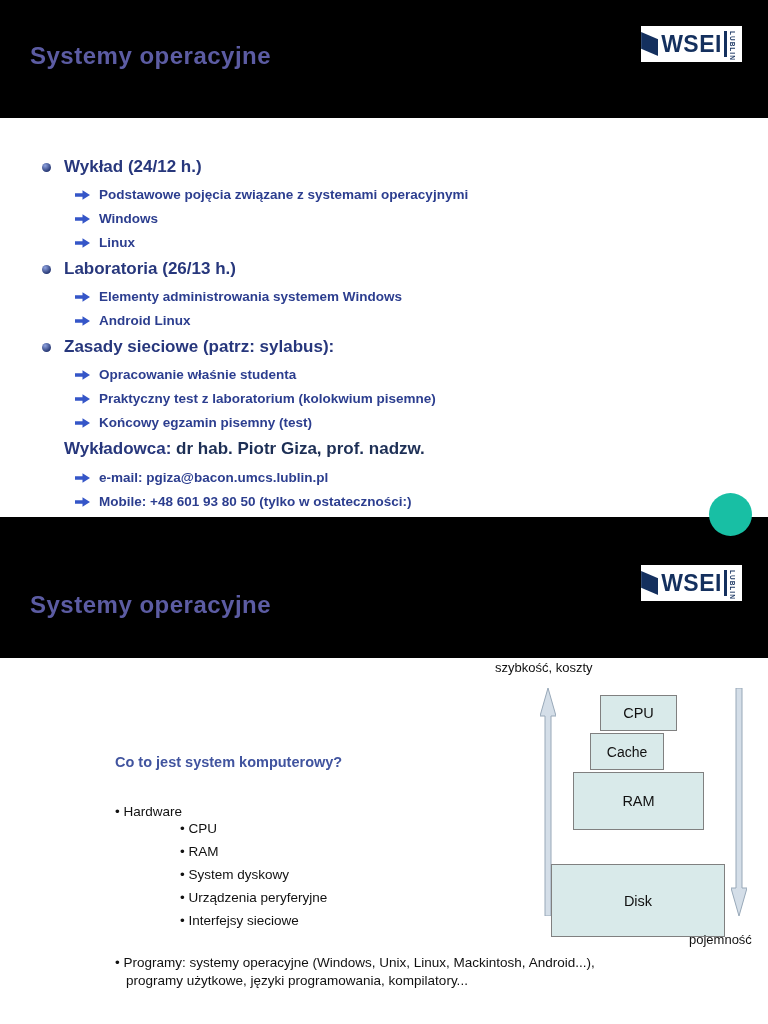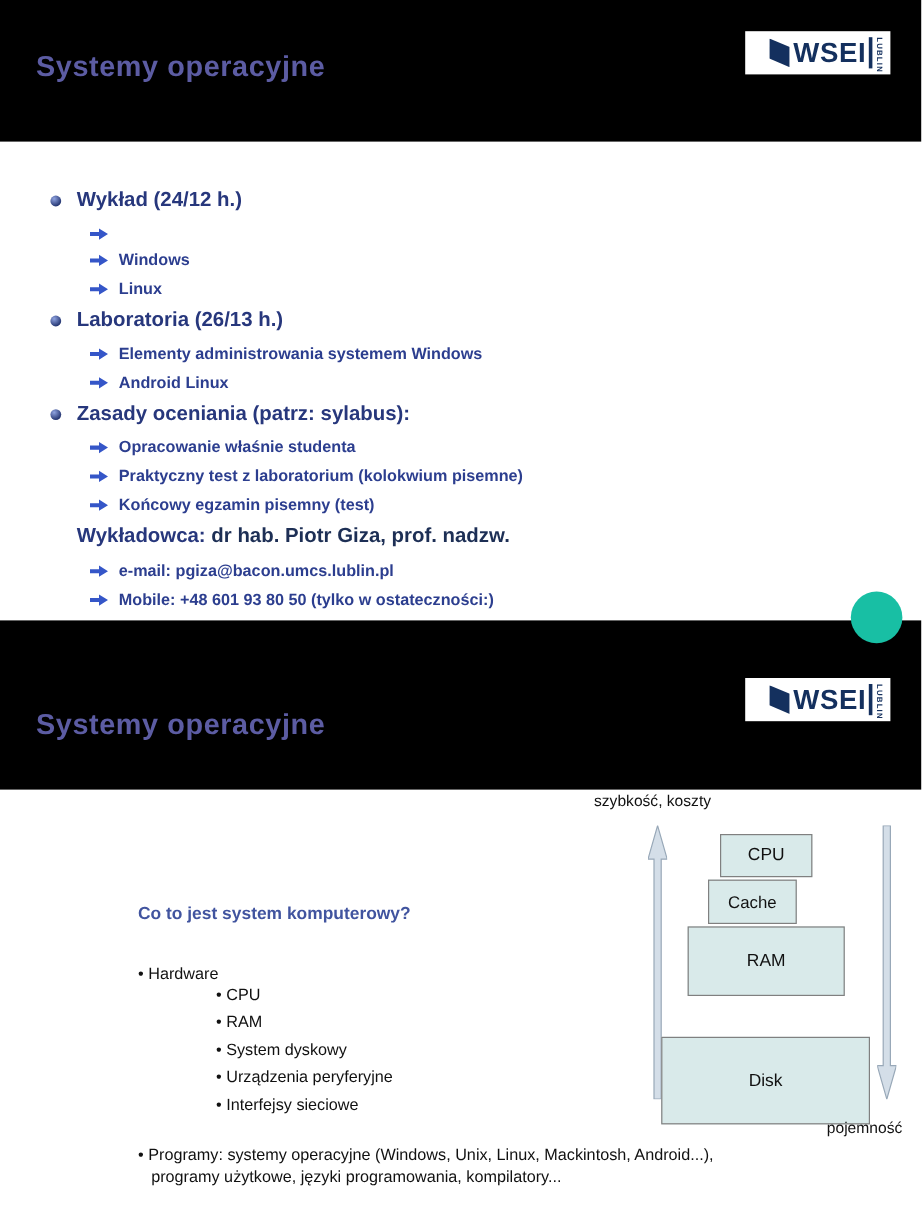--- a/index.html
+++ b/index.html
@@ -12,21 +12,21 @@
   .slide-1 { height:517px; }
   .slide-2 { height:507px; }
   .hdr { position:relative; width:100%; background:#000000; }
   .hdr-1 { height:118px; }
   .hdr-2 { height:141px; }
   .slide-title { position:absolute; left:30px; font-size:24px; font-weight:bold; color:#5c5ca3; letter-spacing:0.5px; }
   .hdr-1 .slide-title { top:42px; }
   .hdr-2 .slide-title { top:74px; }
 
   
-  .logo { position:absolute; right:26px; display:flex; align-items:center; background:#ffffff; height:36px; padding:3px 5px 3px 20px; }
+  .logo { position:absolute; right:26px; display:flex; align-items:center; background:#ffffff; height:36px; padding:3px 5px 3px 0; }
   .hdr-1 .logo { top:26px; }
   .hdr-2 .logo { top:48px; }
   .logo-flag { width:17px; height:24px; background:#14305e; clip-path:polygon(0 0,100% 30%,100% 100%,0 70%); margin-right:3px; }
   .logo-text { font-size:23px; font-weight:bold; color:#14305e; letter-spacing:0.5px; line-height:1; }
   .logo-sub { writing-mode:vertical-rl; font-size:6.5px; font-weight:bold; color:#14305e; letter-spacing:1px; line-height:1.4; border-left:3px solid #14305e; margin-left:2px; padding-left:1px; height:26px; }
 
   
   .body-1 { padding:32px 30px 0 42px; }
   .li { display:flex; align-items:flex-start; }
   .l1 { margin:6px 0 8px 0; }
@@ -91,20 +91,21 @@
 
       <div class="li l1">
         <span class="b1"></span>
         <span class="txt">Wykład (24/12 h.)</span>
       </div>
 
       <div class="li l2">
         <svg class="arrow-bullet" width="15" height="12" viewBox="0 0 16 12">
             <polygon points="0,4.2 8,4.2 8,1 16,6 8,11 8,7.8 0,7.8" fill="#3556c8"></polygon>
           </svg>
+        <span class="txt">Podstawowe pojęcia związane z systemami operacyjnymi</span>
       </div>
       <div class="li l2">
         <svg class="arrow-bullet" width="15" height="12" viewBox="0 0 16 12">
             <polygon points="0,4.2 8,4.2 8,1 16,6 8,11 8,7.8 0,7.8" fill="#3556c8"></polygon>
           </svg>
         <span class="txt">Windows</span>
       </div>
       <div class="li l2">
         <svg class="arrow-bullet" width="15" height="12" viewBox="0 0 16 12">
             <polygon points="0,4.2 8,4.2 8,1 16,6 8,11 8,7.8 0,7.8" fill="#3556c8"></polygon>
@@ -125,21 +126,21 @@
       </div>
       <div class="li l2">
         <svg class="arrow-bullet" width="15" height="12" viewBox="0 0 16 12">
             <polygon points="0,4.2 8,4.2 8,1 16,6 8,11 8,7.8 0,7.8" fill="#3556c8"></polygon>
           </svg>
         <span class="txt">Android Linux</span>
       </div>
 
       <div class="li l1">
         <span class="b1"></span>
-        <span class="txt">Zasady oceniania (patrz: sylabus):</span>
+        <span class="txt">Zasady sieciowe (patrz: sylabus):</span>
       </div>
 
       <div class="li l2">
         <svg class="arrow-bullet" width="15" height="12" viewBox="0 0 16 12">
             <polygon points="0,4.2 8,4.2 8,1 16,6 8,11 8,7.8 0,7.8" fill="#3556c8"></polygon>
           </svg>
         <span class="txt">Opracowanie właśnie studenta</span>
       </div>
       <div class="li l2">
         <svg class="arrow-bullet" width="15" height="12" viewBox="0 0 16 12">

